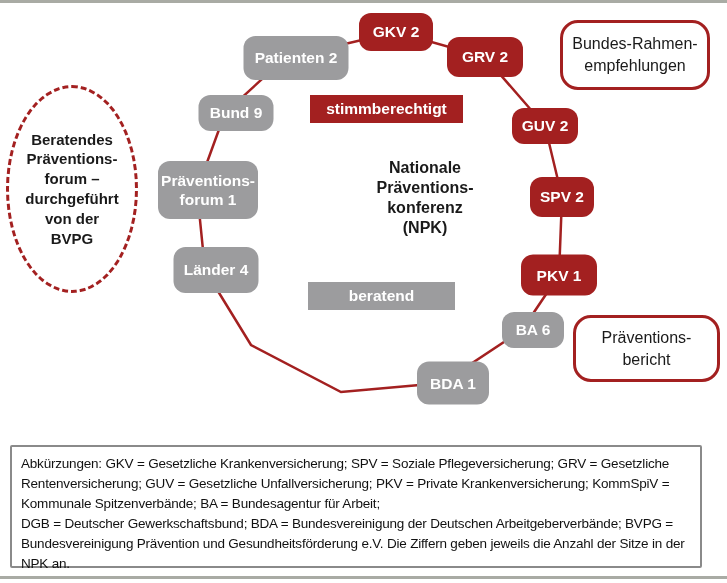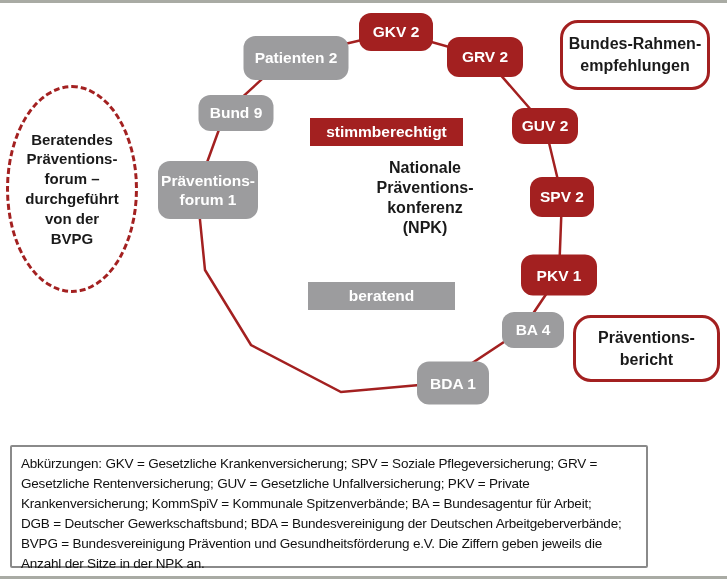--- a/index.html
+++ b/index.html
@@ -45,33 +45,33 @@
   .banner {
     position: absolute;
     display: flex;
     align-items: center;
     justify-content: center;
     color: #ffffff;
     font-weight: bold;
     font-size: 15.5px;
     box-sizing: border-box;
   }
-  .banner.voting { background: #a32020; margin-top: 23px; }
+  .banner.voting { background: #a32020; }
   .banner.advisory { background: #9c9c9e; }
   .sidebox {
     position: absolute;
     display: flex;
     align-items: center;
     justify-content: center;
     text-align: center;
     background: #ffffff;
     border: 3px solid #a32020;
     border-radius: 18px;
     color: #1a1a1a;
-    font-weight: bold;
+    font-weight: normal;
     font-size: 16px;
     line-height: 1.35;
     white-space: pre-line;
     box-sizing: border-box;
   }
   .forum-ellipse {
     position: absolute;
     left: 6px;
     top: 85px;
     width: 132px;
@@ -99,21 +99,21 @@
     font-weight: bold;
     font-size: 16px;
     line-height: 20px;
     white-space: pre-line;
     margin-left: 37px;
   }
   .footnote {
     position: absolute;
     left: 10px;
     top: 445px;
-    width: 638px;
+    width: 692px;
     height: 123px;
     box-sizing: border-box;
     border: 2px solid #8a8a8a;
     border-radius: 2px;
     padding: 7px 9px;
     color: #111111;
     font-size: 13.5px;
     line-height: 20px;
     letter-spacing: -0.2px;
     white-space: pre-line;
@@ -128,22 +128,23 @@
 
   <svg class="ring" width="727" height="583">
     <polygon points="396,32 485,57 545,126 562,197 559,275 522,330 442,383 341,392 251,345 205,270 197,190 225,113 285,58" fill="none" stroke="#a32020" stroke-width="2.5"></polygon>
   </svg>
 
   <div class="node voting" style="left:396px;top:32px;width:74px;height:38px">GKV 2</div>
   <div class="node voting" style="left:485px;top:57px;width:76px;height:40px">GRV 2</div>
   <div class="node voting" style="left:545px;top:126px;width:66px;height:36px">GUV 2</div>
   <div class="node voting" style="left:562px;top:197px;width:64px;height:40px">SPV 2</div>
   <div class="node voting" style="left:559px;top:275px;width:76px;height:41px">PKV 1</div>
-  <div class="node advisory" style="left:522px;top:330px;width:62px;height:36px">BA 4</div>
+  <div class="node advisory" style="left:522px;top:330px;width:62px;height:36px">BA 6</div>
   <div class="node advisory" style="left:442px;top:383px;width:72px;height:43px">BDA 1</div>
+  <div class="node advisory" style="left:205px;top:270px;width:85px;height:46px">Länder 4</div>
   <div class="node advisory" style="left:197px;top:190px;width:100px;height:58px">Präventions-
 forum 1</div>
   <div class="node advisory" style="left:225px;top:113px;width:75px;height:36px">Bund 9</div>
   <div class="node advisory" style="left:285px;top:58px;width:105px;height:44px">Patienten 2</div>
 
   <div class="banner voting" style="left:310px;top:95px;width:153px;height:28px">stimmberechtigt</div>
   <div class="banner advisory" style="left:308px;top:282px;width:147px;height:28px">beratend</div>
 
   <div class="center-label">Nationale
 Präventions-

